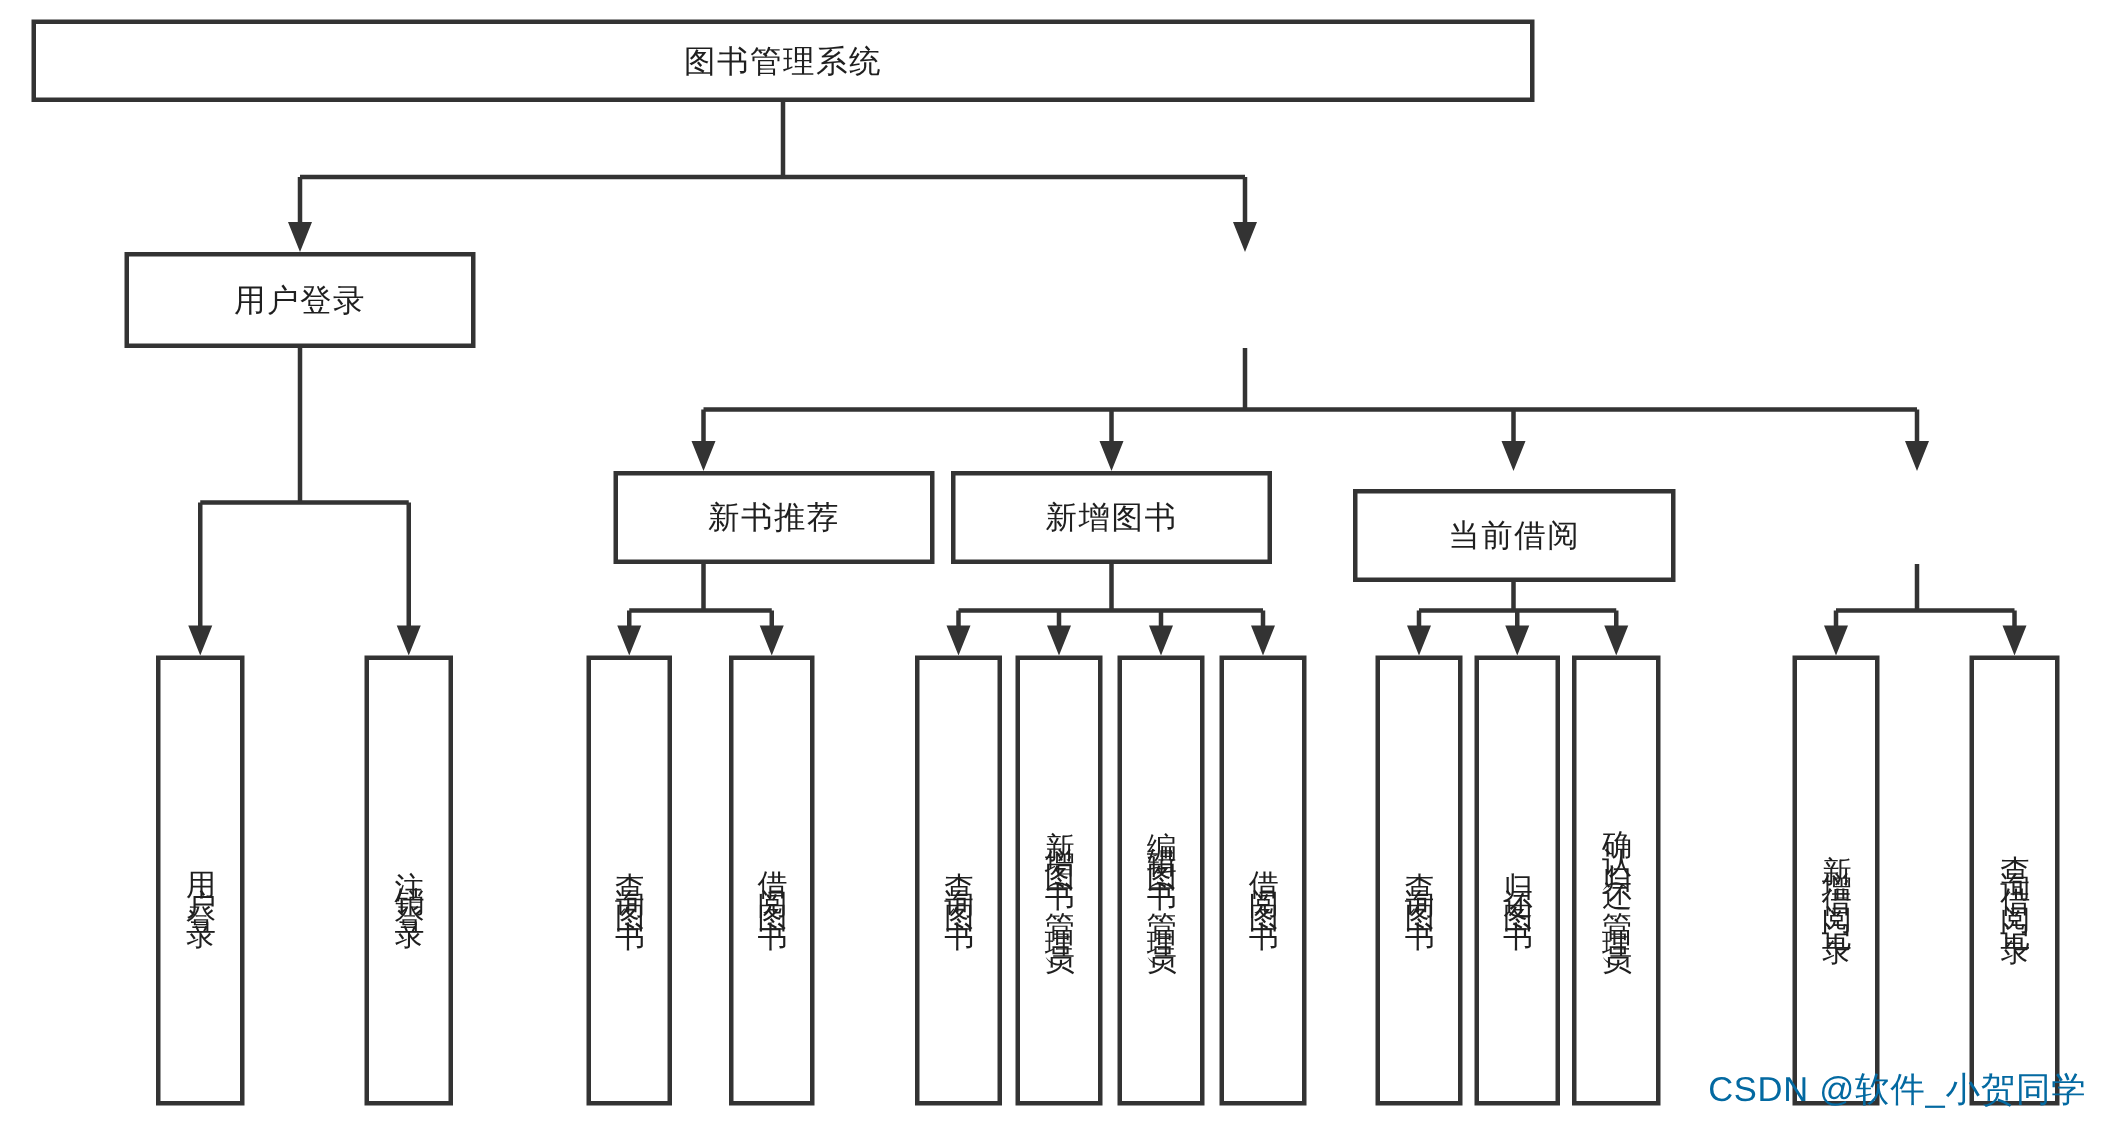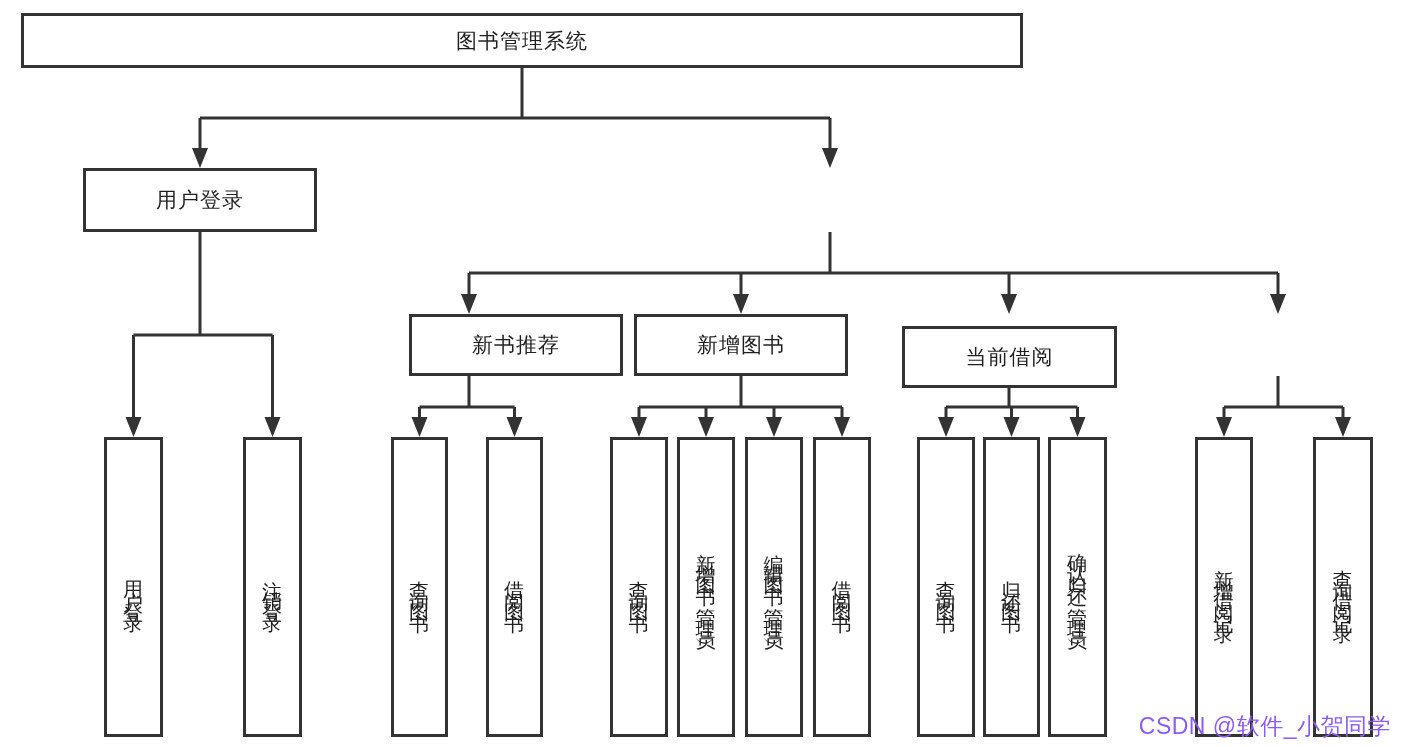--- a/index.html
+++ b/index.html
@@ -47,21 +47,21 @@
     line-height: 1;
     letter-spacing: 11px;
     color: #1f1f1f;
     white-space: nowrap;
   }
   .watermark {
     position: absolute;
     right: 14px;
     top: 711px;
     font-size: 23px;
-    color: #8b5cf6;
+    color: #0369a1;
     letter-spacing: 0.5px;
   }
 </style>
 </head>
 <body>
 
 <div class="canvas">
 
   <svg class="connectors" viewBox="0 0 1405 747" xmlns="http://www.w3.org/2000/svg">
 

